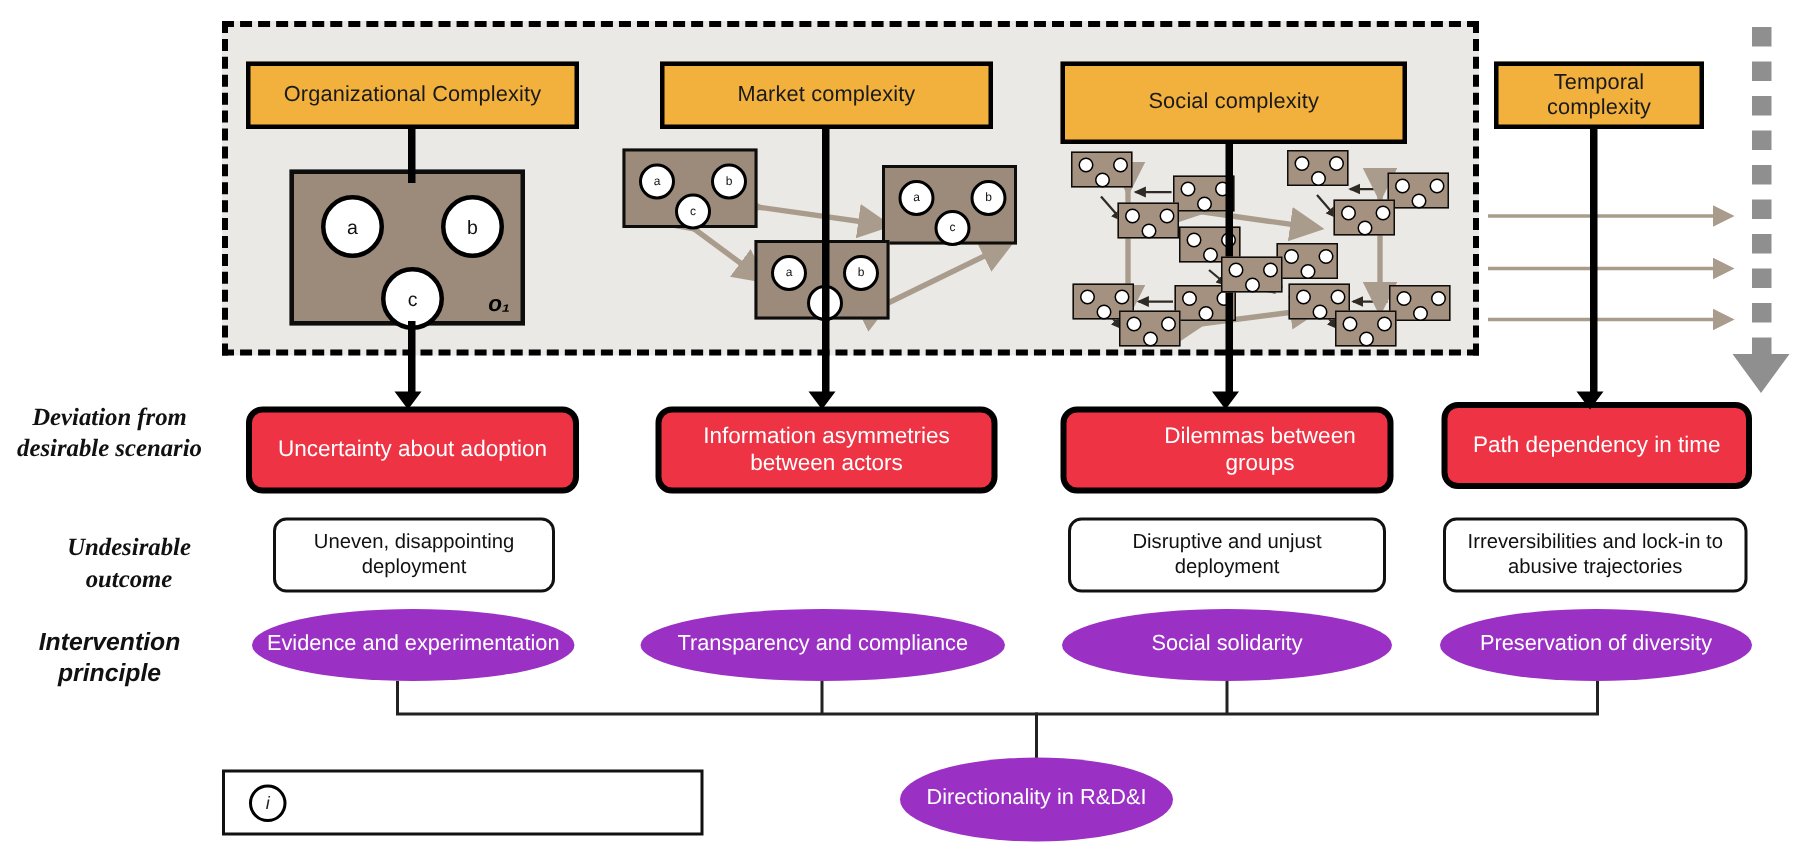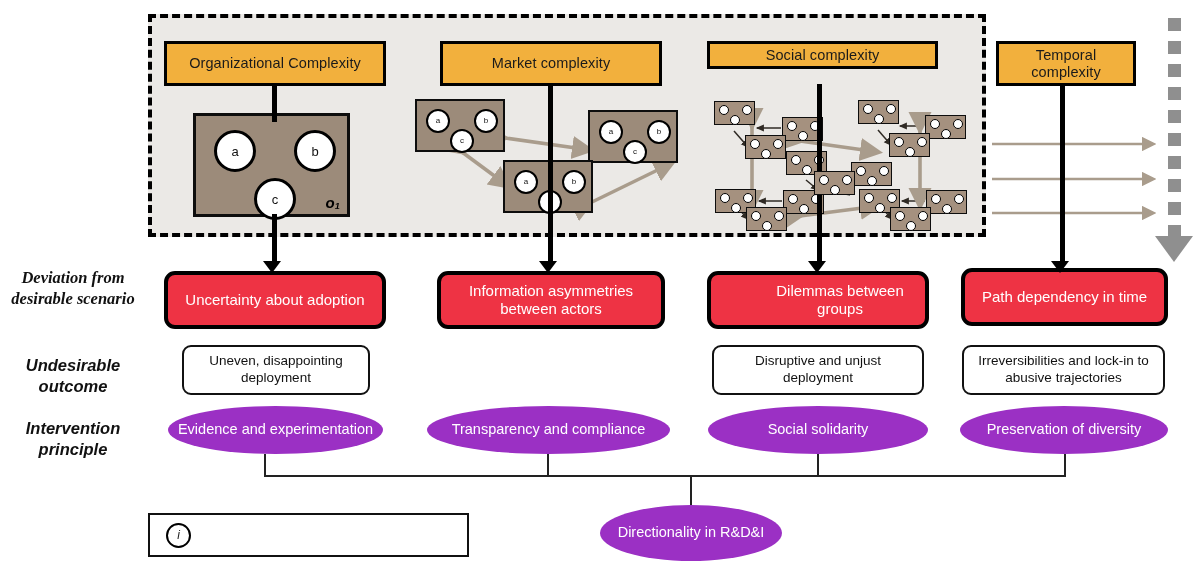--- a/index.html
+++ b/index.html
@@ -209,21 +209,21 @@
 
   <div class="abs brownbox thin" style="left:503px;top:160px;width:90px;height:53px;">
     <div class="node sm" style="left:9px;top:8px;width:20px;height:20px;">a</div>
     <div class="node sm" style="left:57px;top:8px;width:20px;height:20px;">b</div>
     <div class="node sm" style="left:33px;top:28px;width:20px;height:20px;">c</div>
   </div>
 
   <div class="trunk" style="left:548px;top:213px;height:53px;"></div>
   <div class="trunk-head" style="left:539px;top:261px;"></div>
 
-  <div class="abs hdr" style="left:707px;top:41px;width:231px;height:28px;">Social complexity</div>
+  <div class="abs hdr" style="left:707px;top:41px;width:231px;height:55px;">Social complexity</div>
   <div class="trunk" style="left:817px;top:84px;height:182px;"></div>
   <div class="trunk-head" style="left:808px;top:261px;"></div>
 
   <div class="abs brownbox tiny" style="left:714px;top:101px;width:41px;height:24px;">
     <div class="node xs" style="left:4px;top:3px;width:8px;height:8px;"></div>
     <div class="node xs" style="left:27px;top:3px;width:8px;height:8px;"></div>
     <div class="node xs" style="left:15px;top:13px;width:8px;height:8px;"></div>
   </div>
   <div class="abs brownbox tiny" style="left:782px;top:117px;width:41px;height:24px;">
     <div class="node xs" style="left:4px;top:3px;width:8px;height:8px;"></div>
@@ -312,21 +312,21 @@
     <div class="graysq" style="left:1168px;top:110px;"></div>
     <div class="graysq" style="left:1168px;top:133px;"></div>
     <div class="graysq" style="left:1168px;top:156px;"></div>
     <div class="graysq" style="left:1168px;top:179px;"></div>
     <div class="graysq" style="left:1168px;top:202px;"></div>
     <div class="graysq" style="left:1168px;top:225px;"></div>
     <div class="graytri" style="left:1155px;top:236px;"></div>
   </div>
 
   <div class="rowlabel" style="left:3px;top:268px;font-family:Liberation Serif, serif;">Deviation from desirable scenario</div>
-  <div class="rowlabel" style="left:3px;top:355px;">Undesirable outcome</div>
+  <div class="rowlabel" style="left:16px;top:355px;font-family:Liberation Serif, serif;">Undesirable outcome</div>
   <div class="rowlabel" style="left:3px;top:418px;">Intervention principle</div>
 
   <div class="abs redbox" style="left:164px;top:271px;width:222px;height:58px;">Uncertainty about adoption</div>
   <div class="abs redbox" style="left:437px;top:271px;width:228px;height:58px;">Information asymmetries between actors</div>
   <div class="abs redbox" style="left:707px;top:271px;width:222px;height:58px;padding-left:44px;">Dilemmas between groups</div>
   <div class="abs redbox" style="left:961px;top:268px;width:207px;height:58px;">Path dependency in time</div>
 
   <div class="abs whitebox" style="left:182px;top:345px;width:188px;height:50px;">Uneven, disappointing deployment</div>
   <div class="abs whitebox" style="left:712px;top:345px;width:212px;height:50px;">Disruptive and unjust deployment</div>
   <div class="abs whitebox" style="left:962px;top:345px;width:203px;height:50px;">Irreversibilities and lock-in to abusive trajectories</div>

